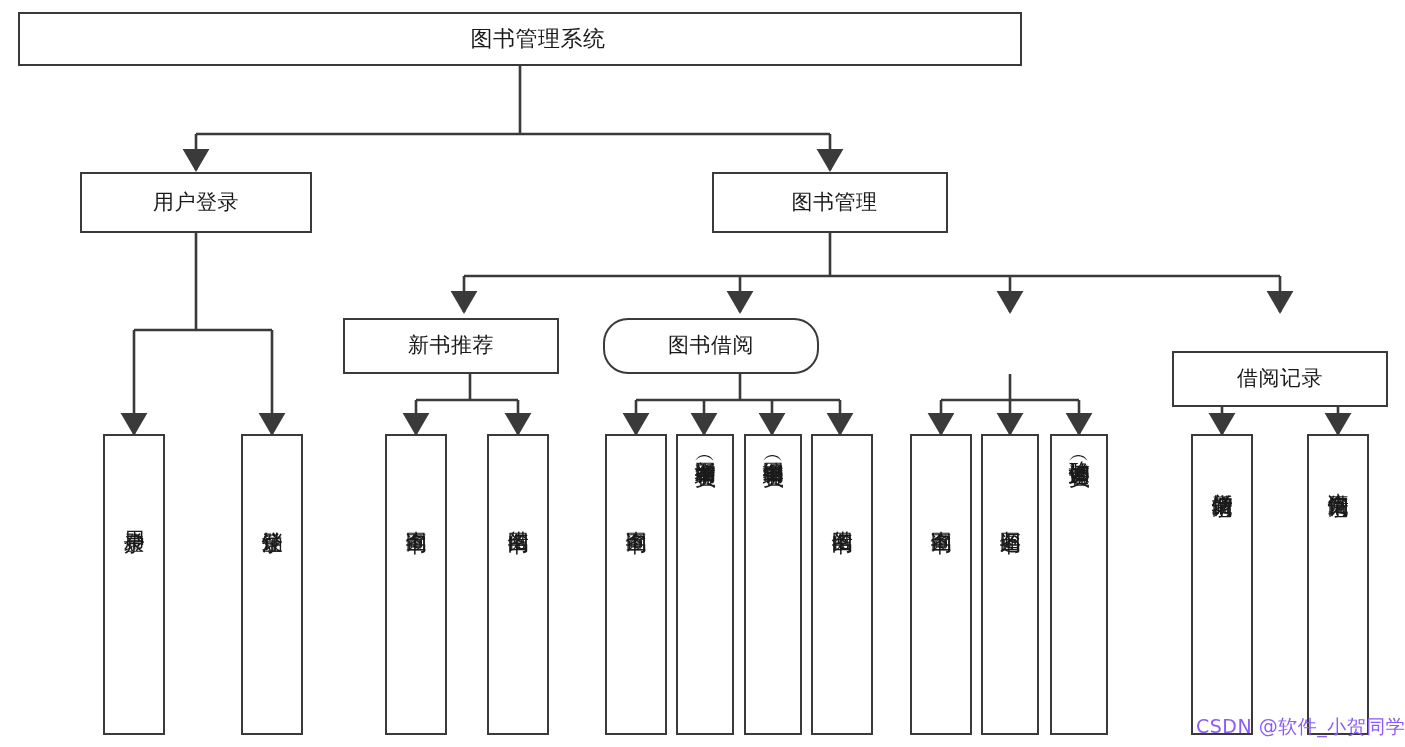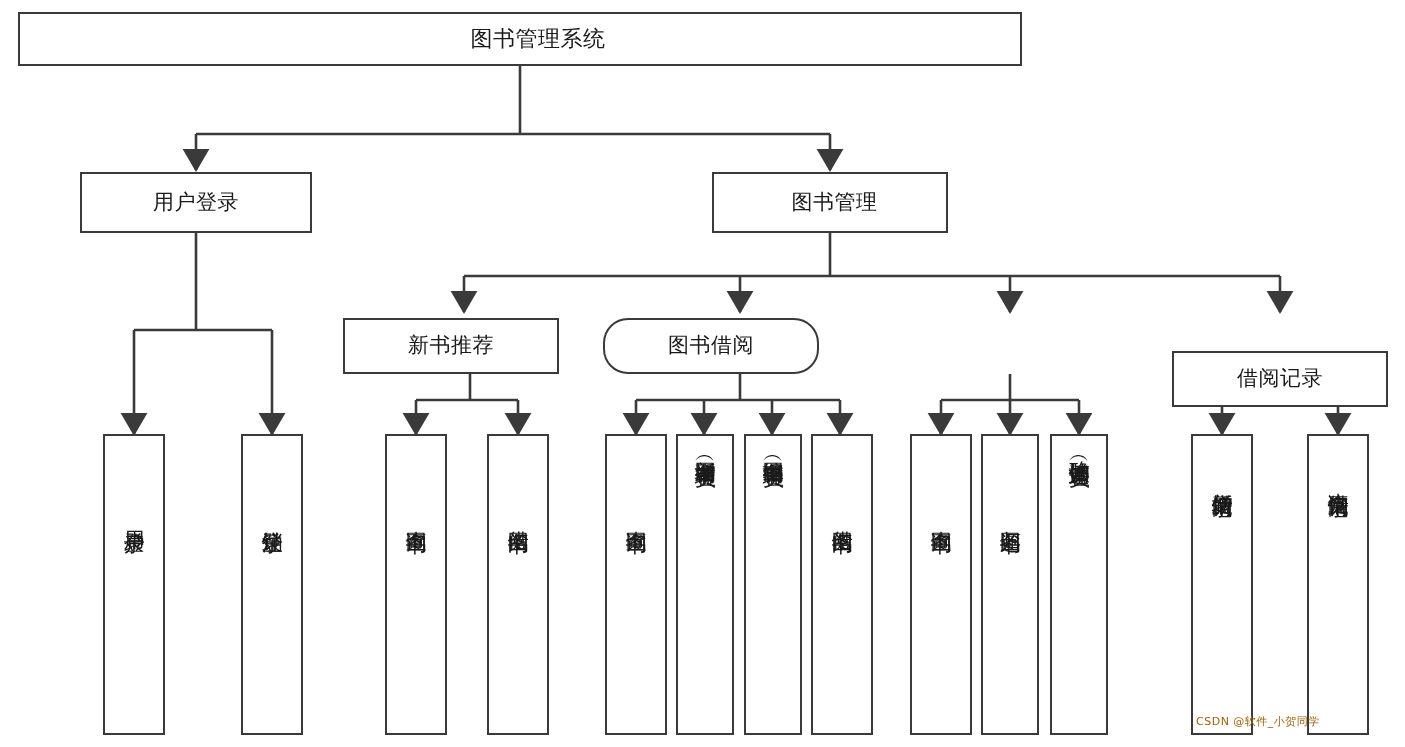--- a/index.html
+++ b/index.html
@@ -59,22 +59,22 @@
     writing-mode: vertical-rl;
     text-orientation: upright;
     font-size: 21px;
     line-height: 1.16;
     letter-spacing: 1px;
     max-height: 100%;
     white-space: nowrap;
   }
   .watermark {
     position: absolute;
-    font-size: 11px;
-    color: #a16207;
+    font-size: 19px;
+    color: #8b5cf6;
     white-space: nowrap;
     letter-spacing: 0.5px;
   }
 </style>
 </head>
 <body>
 
 <div id="canvas">
 
   <svg id="edges" viewBox="0 0 1405 747" xmlns="http://www.w3.org/2000/svg">

